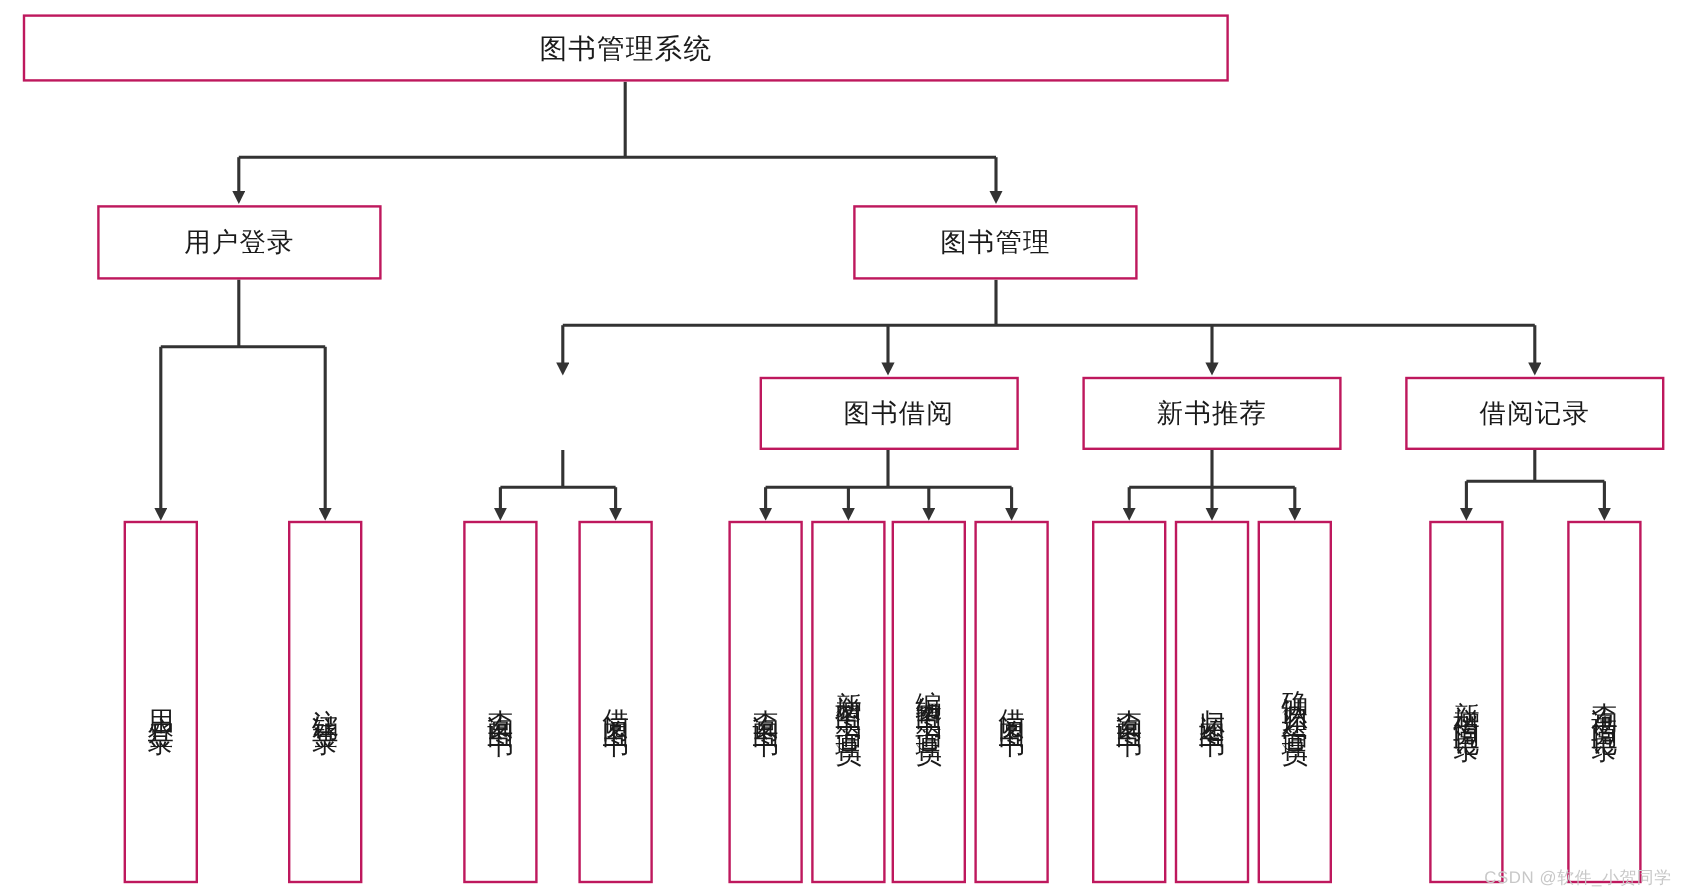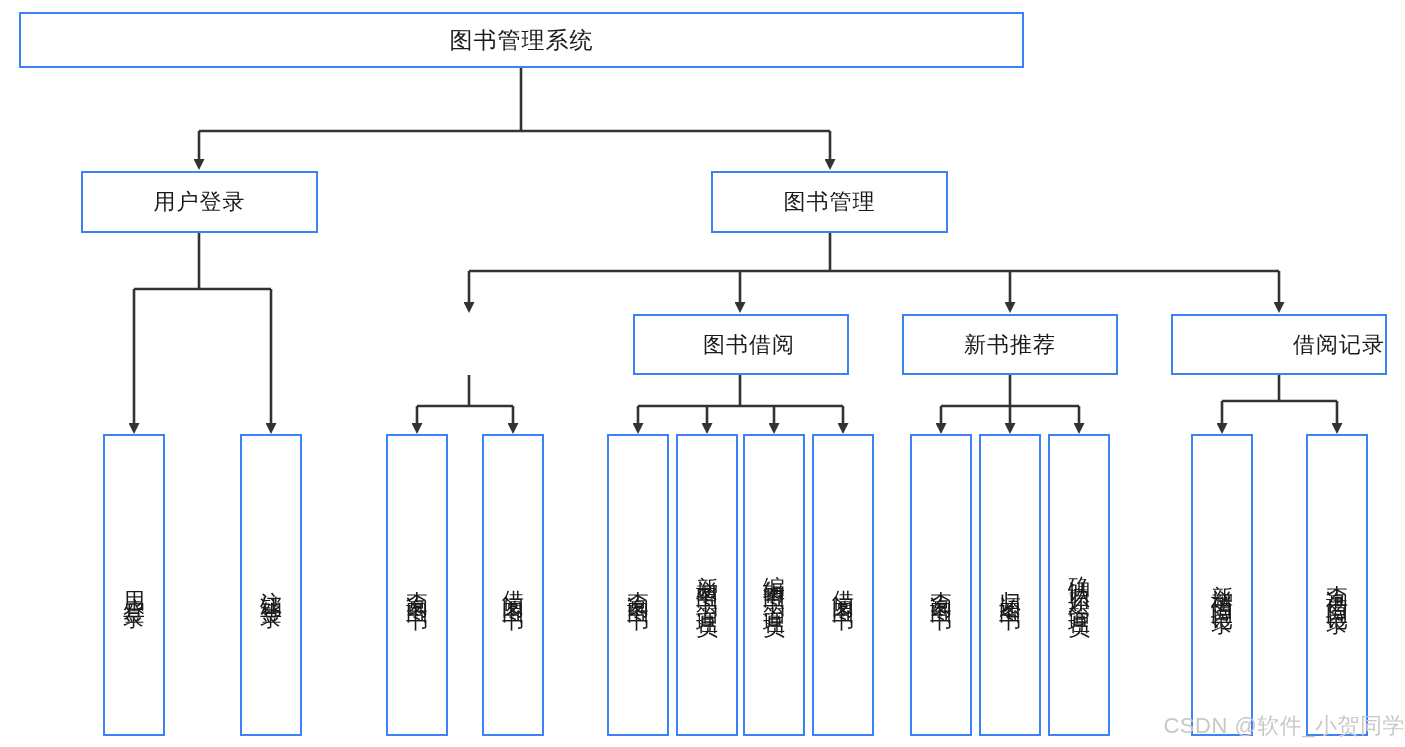--- a/index.html
+++ b/index.html
@@ -22,21 +22,21 @@
     left: 0;
     top: 0;
     width: 1405px;
     height: 747px;
     pointer-events: none;
   }
   .node {
     position: absolute;
     box-sizing: border-box;
     background: #ffffff;
-    border: 2px solid #3b82f6;
+    border: 2px solid #be185d;
     display: flex;
     align-items: center;
     justify-content: center;
     color: #1a1a1a;
     z-index: 2;
   }
   .node.h {
     font-size: 22px;
     letter-spacing: 1px;
   }
@@ -48,23 +48,23 @@
     text-orientation: upright;
     letter-spacing: 6px;
     line-height: 1;
     white-space: nowrap;
   }
   .node.root {
     font-size: 23px;
   }
   .watermark {
     position: absolute;
-    right: 0;
+    right: 12px;
     bottom: 6px;
-    font-size: 22px;
+    font-size: 14px;
     color: #c8c8c8;
     z-index: 3;
     white-space: nowrap;
     letter-spacing: 0.5px;
   }
 </style>
 </head>
 <body>
 
 <div id="canvas">
@@ -129,21 +129,21 @@
   <div class="node h" style="left:711px; top:171px; width:237px; height:62px;">
     <span>图书管理</span>
   </div>
 
   <div class="node h" style="left:633px; top:314px; width:216px; height:61px;padding-left:16px;">
     <span>图书借阅</span>
   </div>
   <div class="node h" style="left:902px; top:314px; width:216px; height:61px;">
     <span>新书推荐</span>
   </div>
-  <div class="node h" style="left:1171px; top:314px; width:216px; height:61px;justify-content:flex-end;">
+  <div class="node h" style="left:1171px; top:314px; width:216px; height:61px;">
     <span>借阅记录</span>
   </div>
 
   <div class="node v" style="left:103px; top:434px; width:62px; height:302px;">
     <span class="vtext">用户登录</span>
   </div>
   <div class="node v" style="left:240px; top:434px; width:62px; height:302px;">
     <span class="vtext">注销登录</span>
   </div>
 

